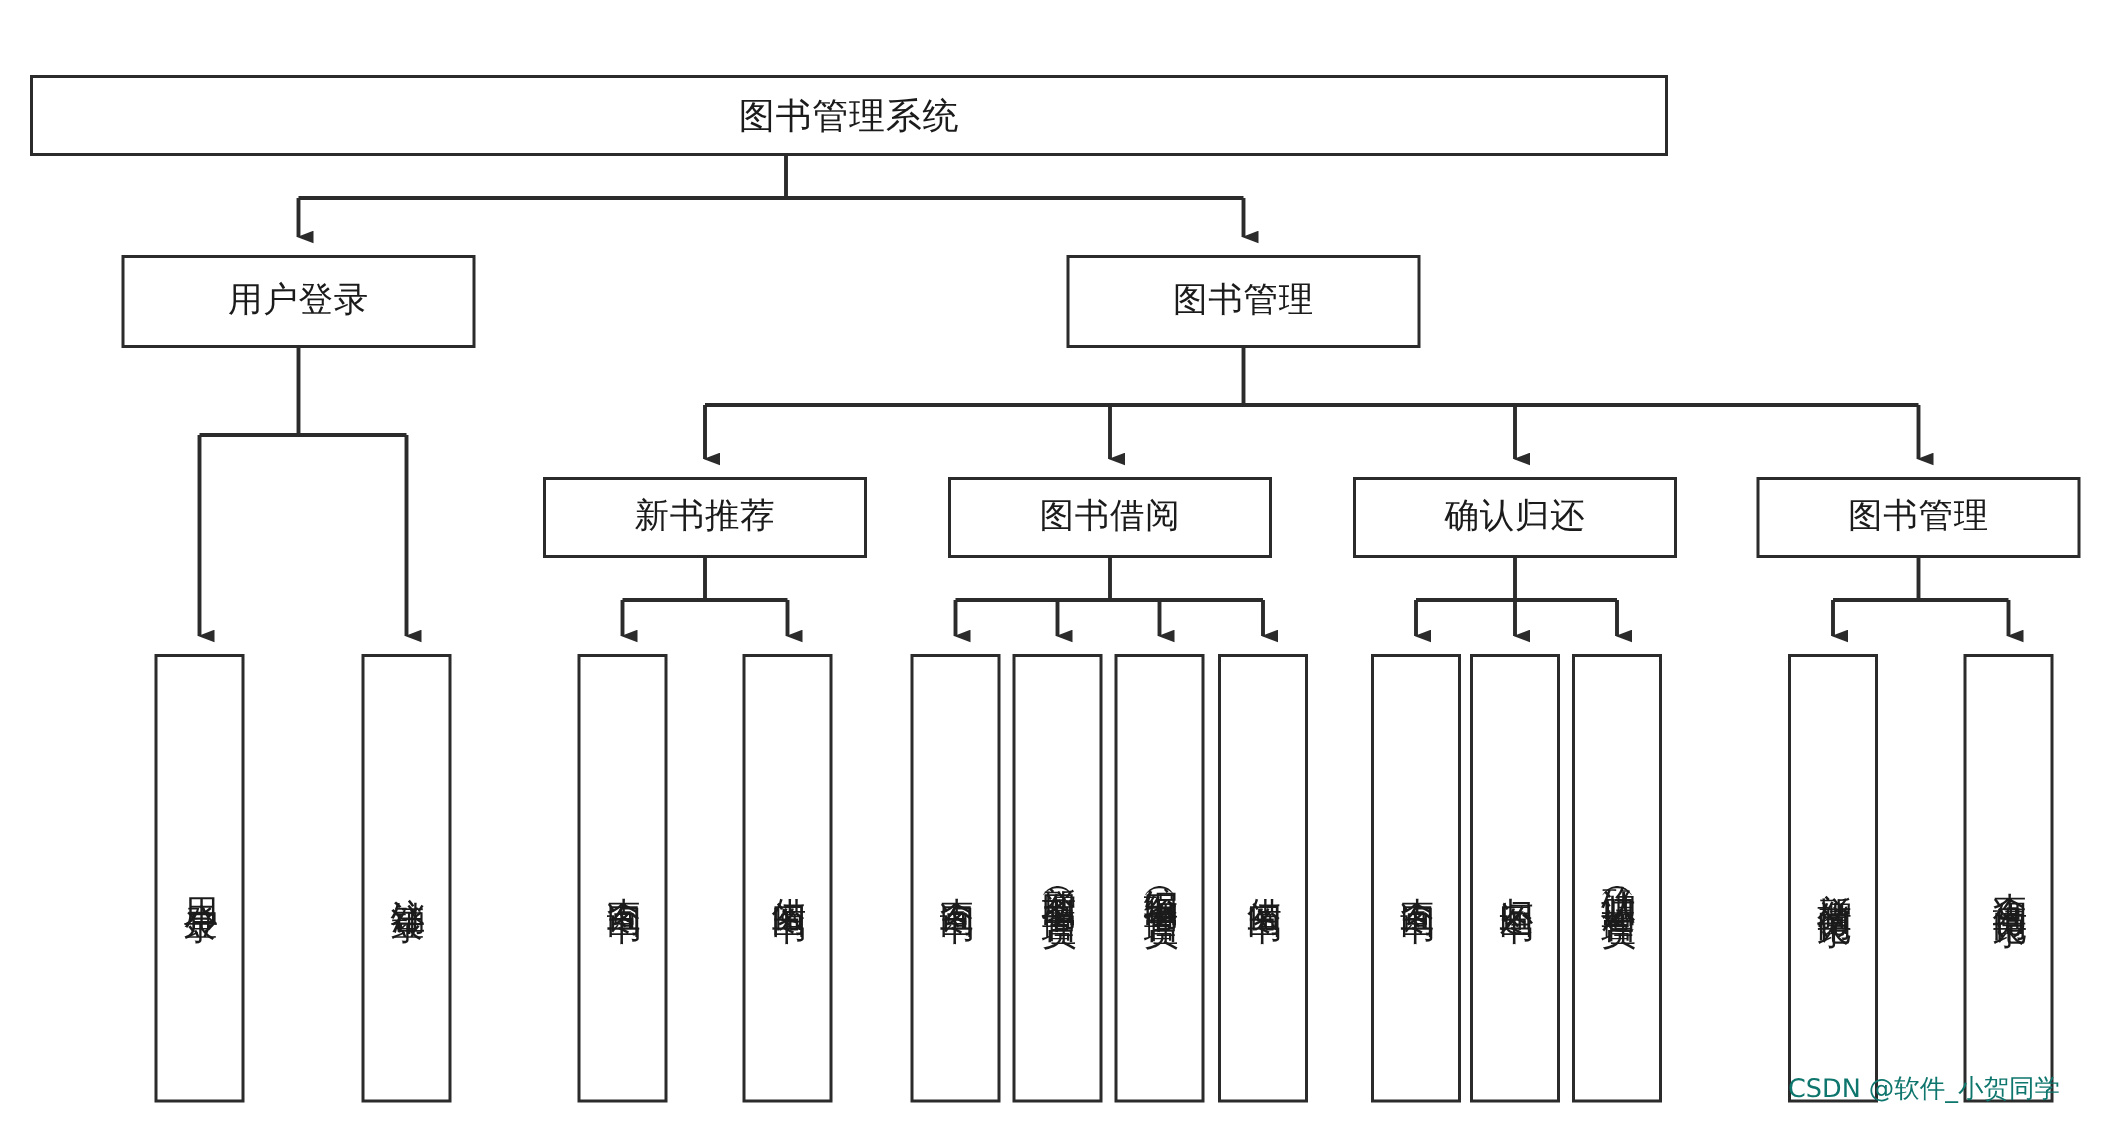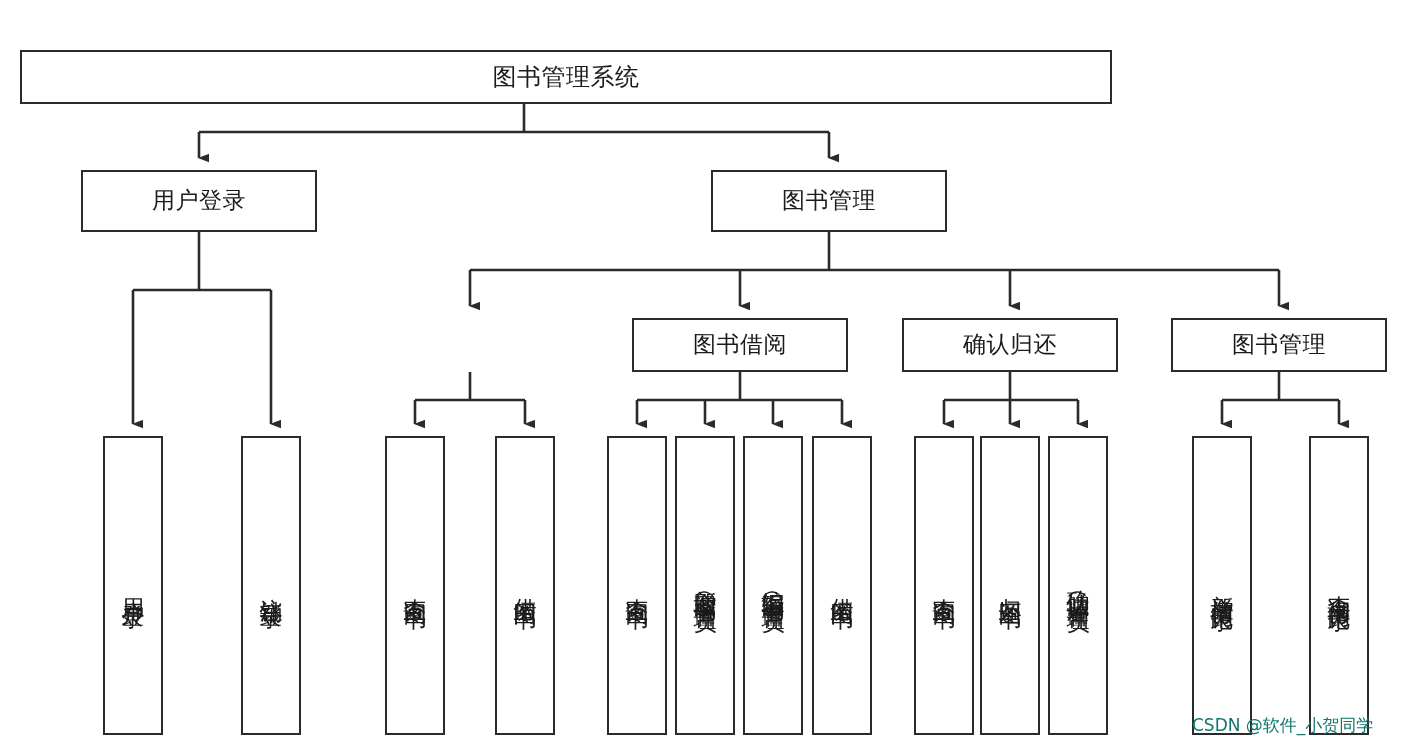--- a/index.html
+++ b/index.html
@@ -131,20 +131,23 @@
     <span class="lbl">图书管理系统</span>
   </div>
 
   <div class="node horiz" style="left:81px; top:170px; width:236px; height:62px;">
     <span class="lbl">用户登录</span>
   </div>
   <div class="node horiz" style="left:711px; top:170px; width:236px; height:62px;">
     <span class="lbl">图书管理</span>
   </div>
 
+  <div class="node horiz" style="left:362px; top:318px; width:216px; height:54px;">
+    <span class="lbl">新书推荐</span>
+  </div>
   <div class="node horiz" style="left:632px; top:318px; width:216px; height:54px;">
     <span class="lbl">图书借阅</span>
   </div>
   <div class="node horiz" style="left:902px; top:318px; width:216px; height:54px;">
     <span class="lbl">确认归还</span>
   </div>
   <div class="node horiz" style="left:1171px; top:318px; width:216px; height:54px;">
     <span class="lbl">图书管理</span>
   </div>
 

